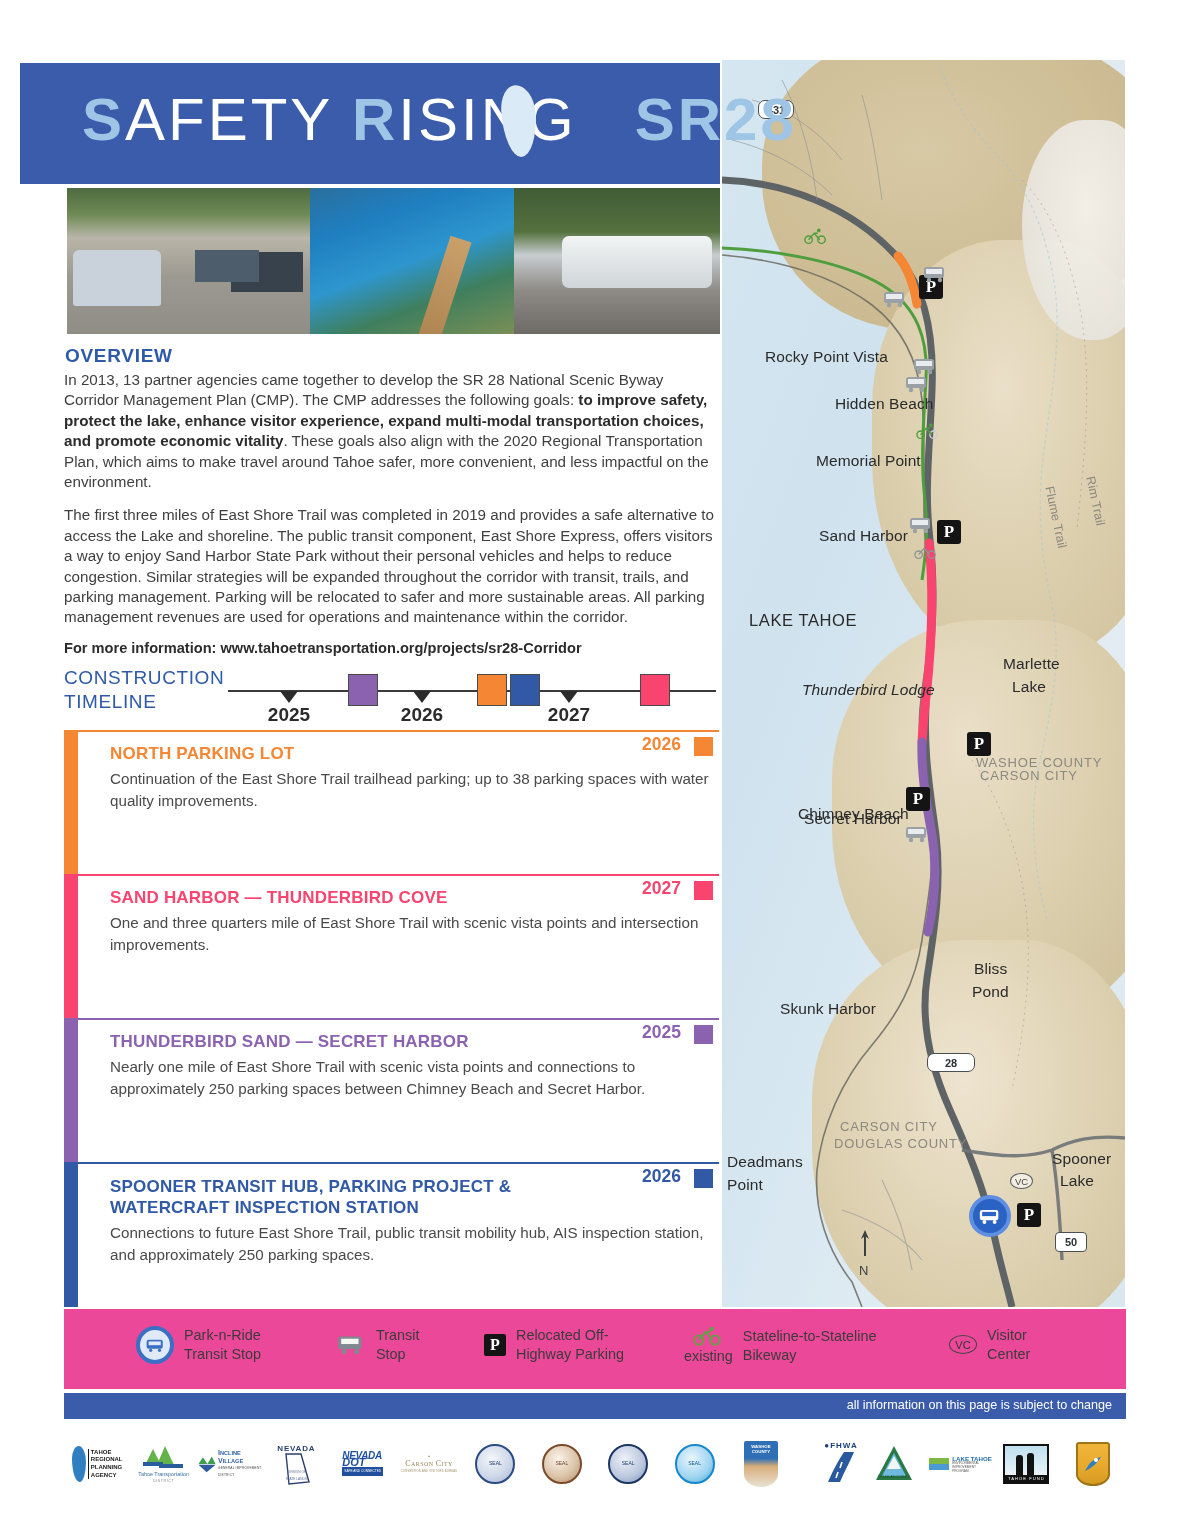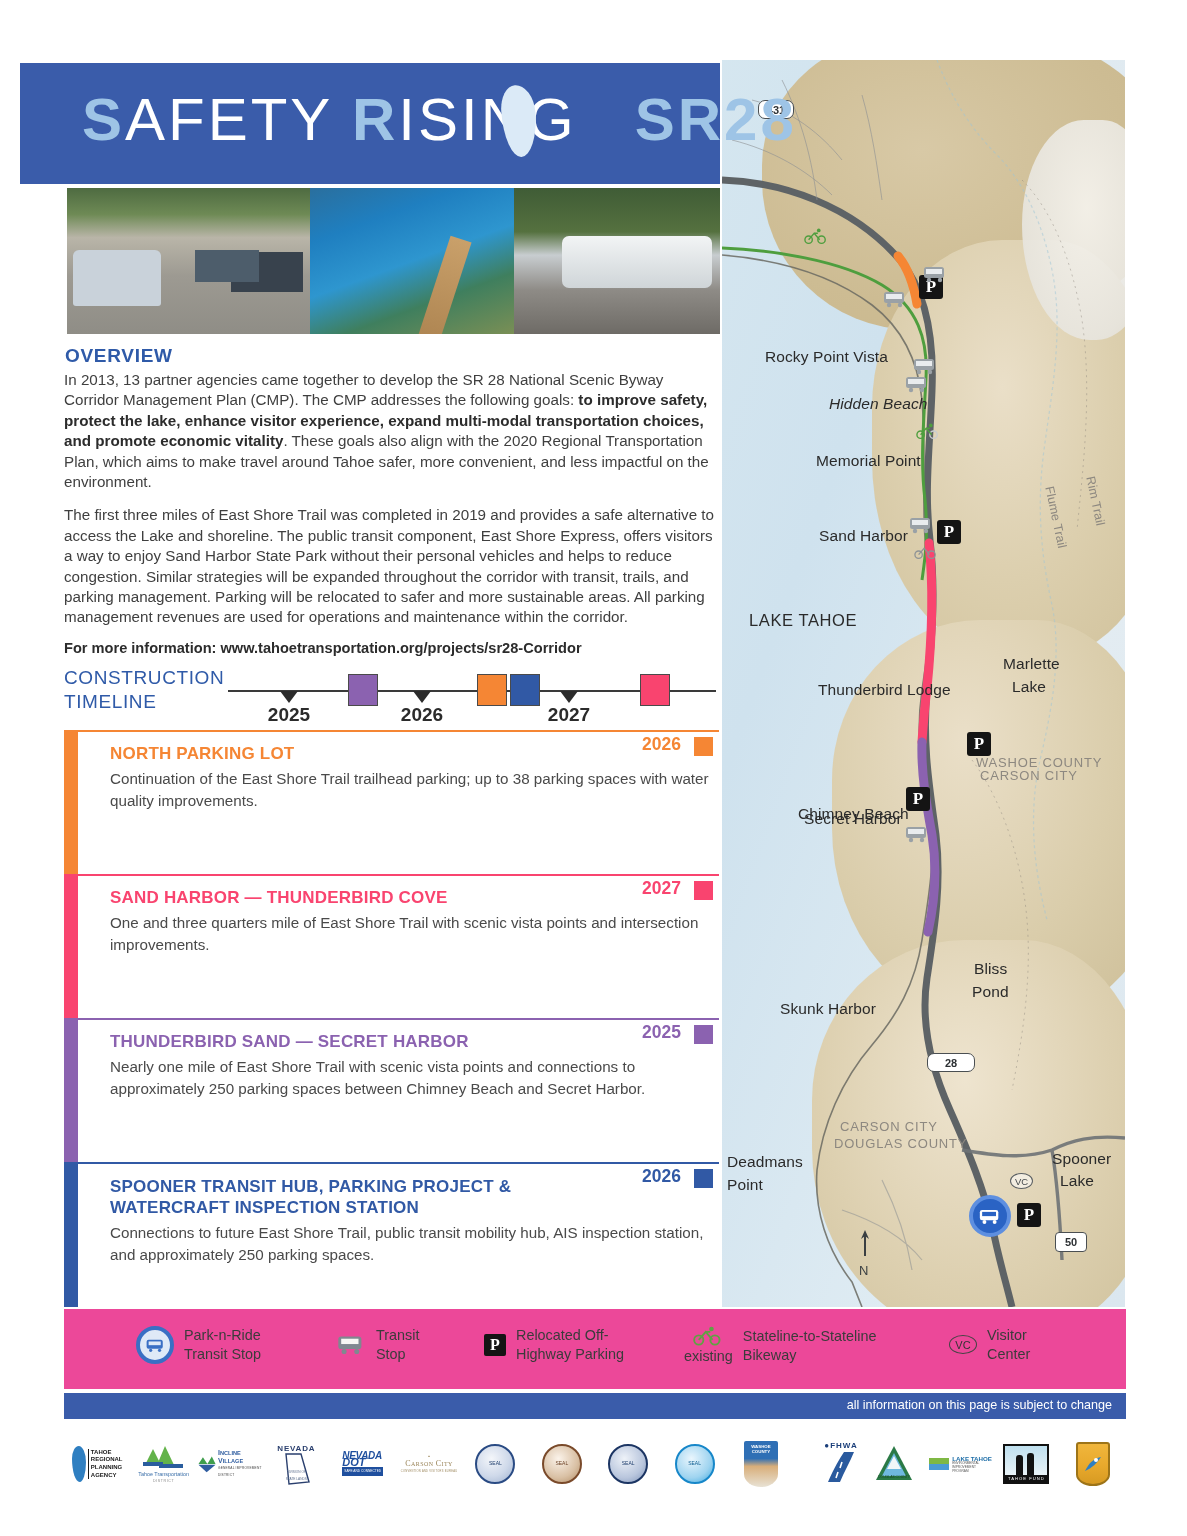--- a/index.html
+++ b/index.html
@@ -320,25 +320,25 @@
 
     <div class="northarrow" style="left:136px; top:1168px;">
       <svg width="14" height="34" viewBox="0 0 14 34">
         <path d="M7 2 L11 11 L7 8 L3 11 Z" fill="#3a3f42"></path>
         <line x1="7" y1="8" x2="7" y2="28" stroke="#3a3f42" stroke-width="2"></line>
       </svg>
       <div style="margin-left:1px; margin-top:-2px; font-size:13px;">N</div>
     </div>
 
     <div class="maplbl" style="left:43px; top:288px;">Rocky Point Vista</div>
-    <div class="maplbl" style="left:107px; top:335px;font-style:italic;">Hidden Beach</div>
+    <div class="maplbl" style="left:113px; top:335px;">Hidden Beach</div>
     <div class="maplbl" style="left:94px; top:392px;">Memorial Point</div>
     <div class="maplbl" style="left:97px; top:467px;">Sand Harbor</div>
     <div class="maplbl big" style="left:27px; top:551px;">LAKE TAHOE</div>
-    <div class="maplbl" style="left:96px; top:621px;">Thunderbird Lodge</div>
+    <div class="maplbl" style="left:80px; top:621px;font-style:italic;">Thunderbird Lodge</div>
     <div class="maplbl" style="left:76px; top:697px;margin-top:48px;">Chimney Beach</div>
     <div class="maplbl" style="left:82px; top:750px;">Secret Harbor</div>
     <div class="maplbl" style="left:58px; top:940px;">Skunk Harbor</div>
     <div class="maplbl" style="left:5px; top:1093px;">Deadmans</div>
     <div class="maplbl" style="left:5px; top:1116px;">Point</div>
 
     <div class="maplbl" style="left:281px; top:595px;">Marlette</div>
     <div class="maplbl" style="left:290px; top:618px;">Lake</div>
     <div class="maplbl" style="left:252px; top:900px;">Bliss</div>
     <div class="maplbl" style="left:250px; top:923px;">Pond</div>

